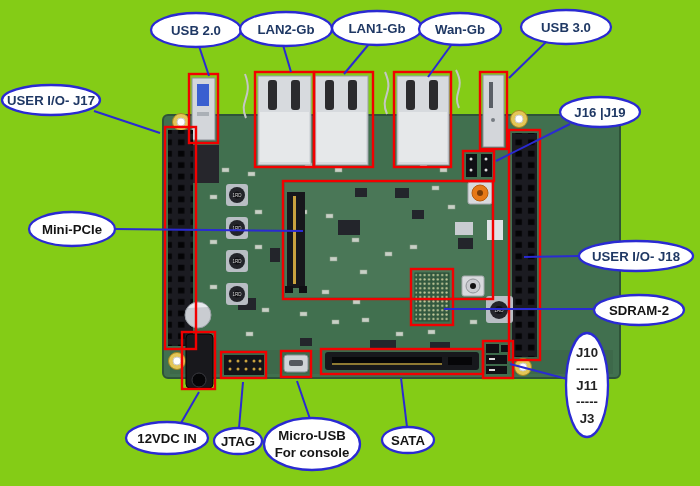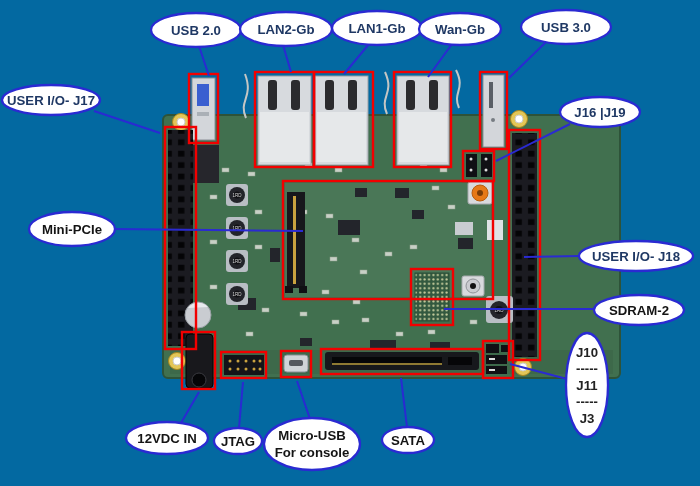--- a/index.html
+++ b/index.html
@@ -1,16 +1,16 @@
 <!DOCTYPE html>
 <html><head>
 <meta charset="utf-8">
 <style>
   html,body{margin:0;padding:0;background:#ffffff;}
-  .stage{position:relative;width:700px;height:486px;background:#0369a1;overflow:hidden;
+  .stage{position:relative;width:700px;height:486px;background:#84cc16;overflow:hidden;
          font-family:"Liberation Sans",sans-serif;}
   svg{position:absolute;left:0;top:0;}
   .res{fill:#c8d0c6;stroke:#8fa08d;stroke-width:0.5;}
   .ic{fill:#23252b;}
 </style>
 </head>
 <body>
 
 <div class="stage">
 <svg width="700" height="486" viewBox="0 0 700 486">

